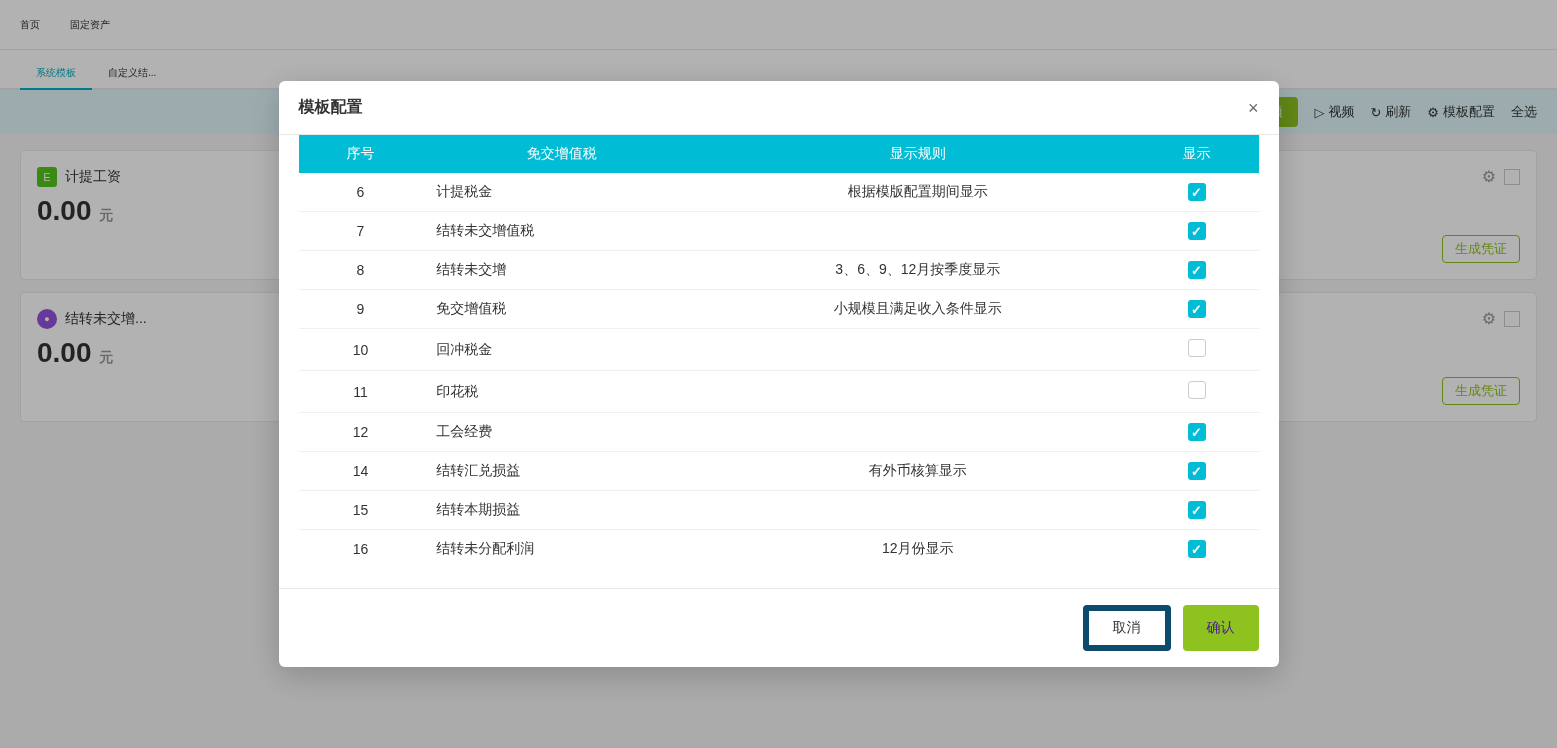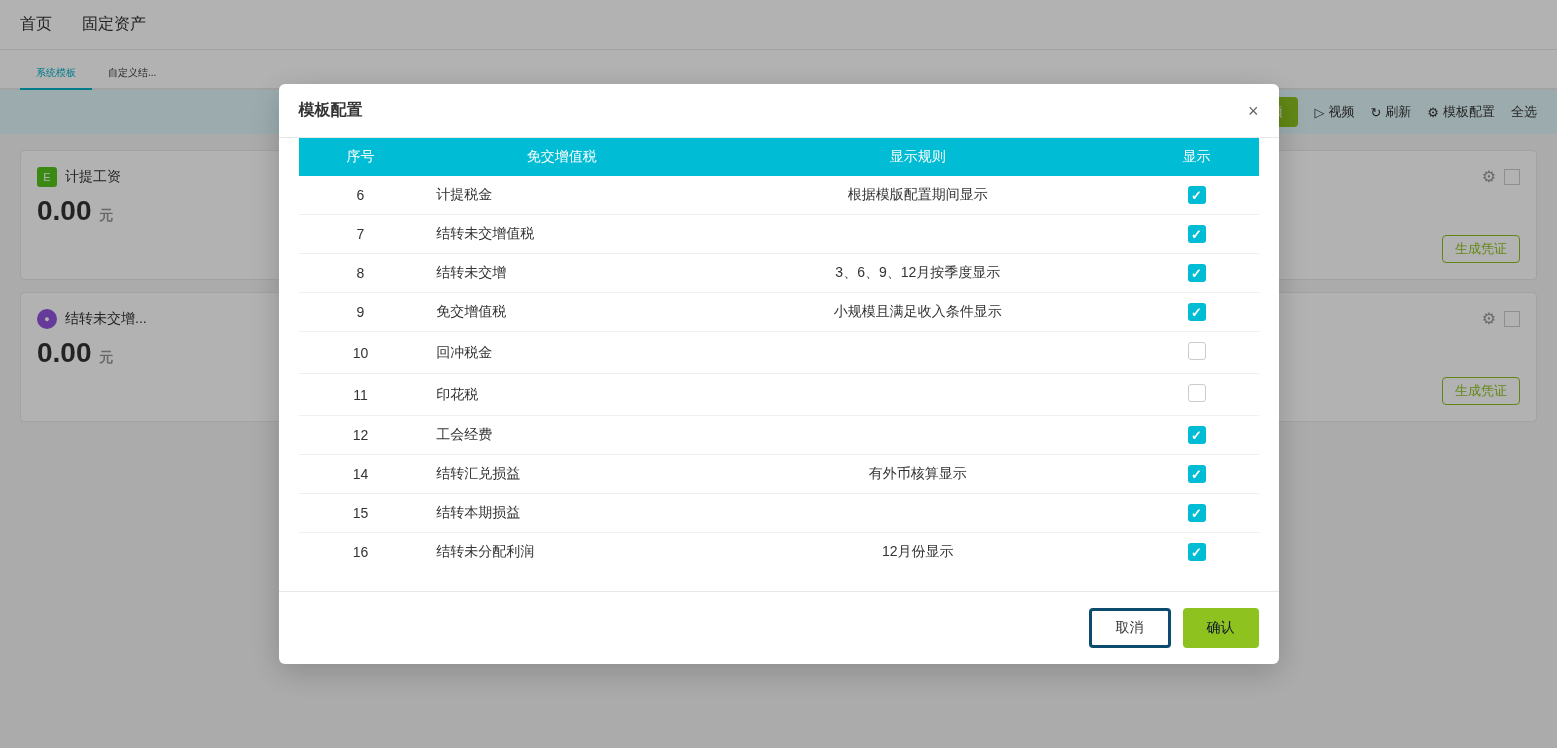--- a/index.html
+++ b/index.html
@@ -22,21 +22,21 @@
     .top-nav {
       height: 50px;
       background: #fff;
       display: flex;
       align-items: center;
       padding: 0 20px;
       gap: 30px;
       border-bottom: 1px solid #e8e8e8;
     }
     .top-nav-item {
-      font-size: 16px;
+      font-size: 10px;
       color: #333;
       cursor: pointer;
       text-align: center;
     }
 
     
     .sub-nav {
       height: 40px;
       background: #fff;
       display: flex;
@@ -201,32 +201,32 @@
     }
     .modal-footer {
       padding: 16px 20px;
       display: flex;
       justify-content: flex-end;
       gap: 12px;
       border-top: 1px solid #e8e8e8;
     }
     .btn-cancel {
       padding: 8px 24px;
-      border: 3px solid #0c4a6e;
+      border: 6px solid #0c4a6e;
       background: #fff;
       border-radius: 4px;
       cursor: pointer;
       font-size: 14px;
       color: #333;
     }
     .btn-confirm {
       padding: 8px 24px;
       border: none;
       background: #8dc21f;
-      color: #0f172a;
+      color: #4c1d95;
       border-radius: 4px;
       cursor: pointer;
       font-size: 14px;
     }
 
     
     .config-table {
       width: 100%;
       border-collapse: collapse;
       margin-top: 0;

